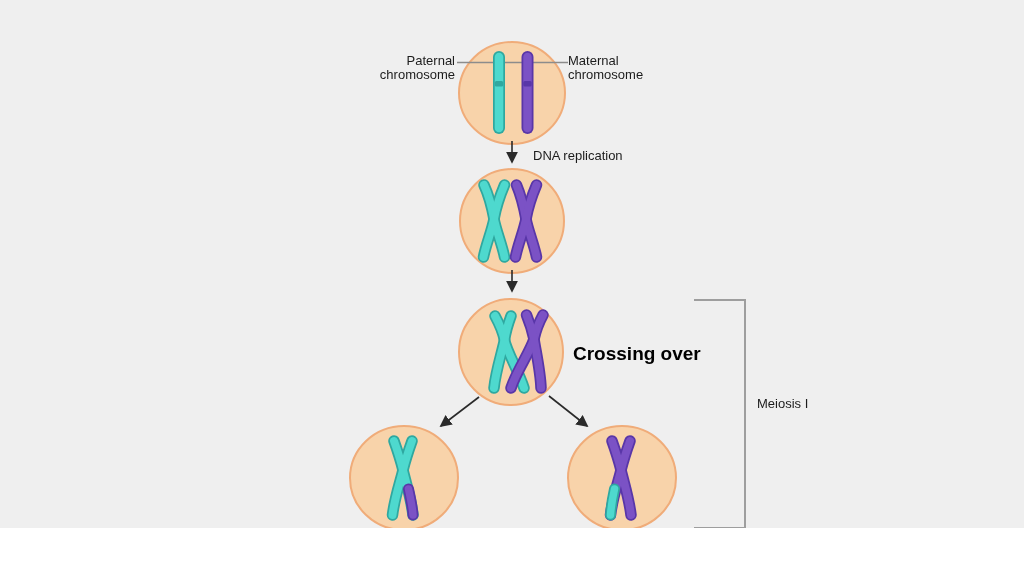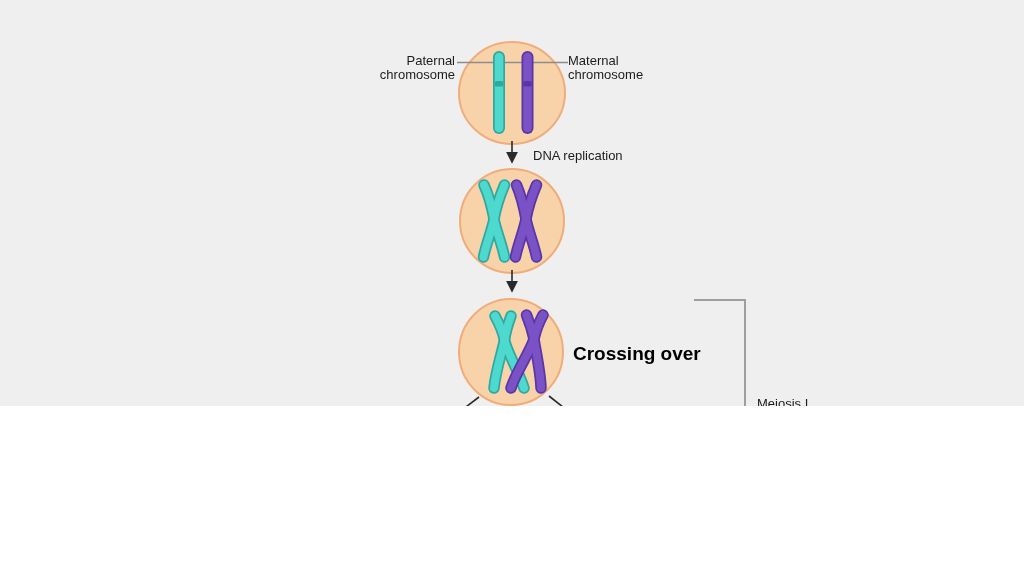--- a/index.html
+++ b/index.html
@@ -1,19 +1,19 @@
 <!DOCTYPE html>
 <html style="--bg: #efefef; --cell-fill: #f8d3aa; --cell-stroke: #f0ac79; --teal: #4ed9ce; --teal-dark: #2fa8a0; --purple: #7b52c5; --purple-dark: #5936a8; --pointer-line: #8c8c8c; --arrow: #2a2a2a; --bracket: #9e9e9e; --ink: #1c1c1c;"><head>
 <meta charset="utf-8">
 <style>
   html, body { margin: 0; padding: 0; }
   .stage {
     position: relative;
     width: 1024px;
-    height: 406px;
+    height: 528px;
     background: var(--bg, #efefef);
     overflow: hidden;
     font-family: "Liberation Sans", sans-serif;
   }
   svg { display: block; }
   .cell   { fill: var(--cell-fill, #f8d3aa); stroke: var(--cell-stroke, #f0ac79); stroke-width: 2; }
   .chr    { fill: none; stroke-linecap: round; }
   .o      { stroke-width: 11.5; }
   .f      { stroke-width: 8; }
   .rod-o  { stroke-width: 12; }

